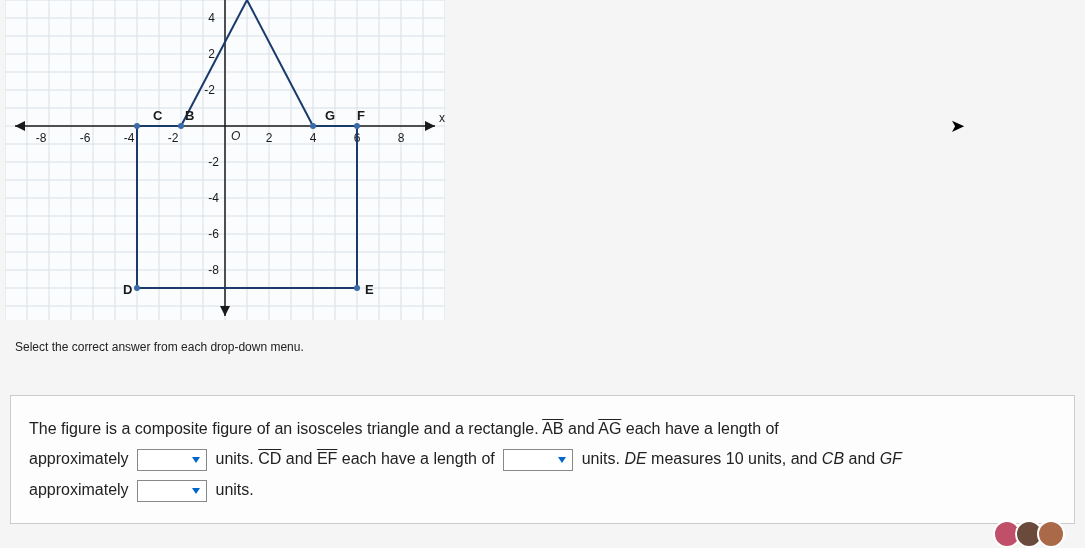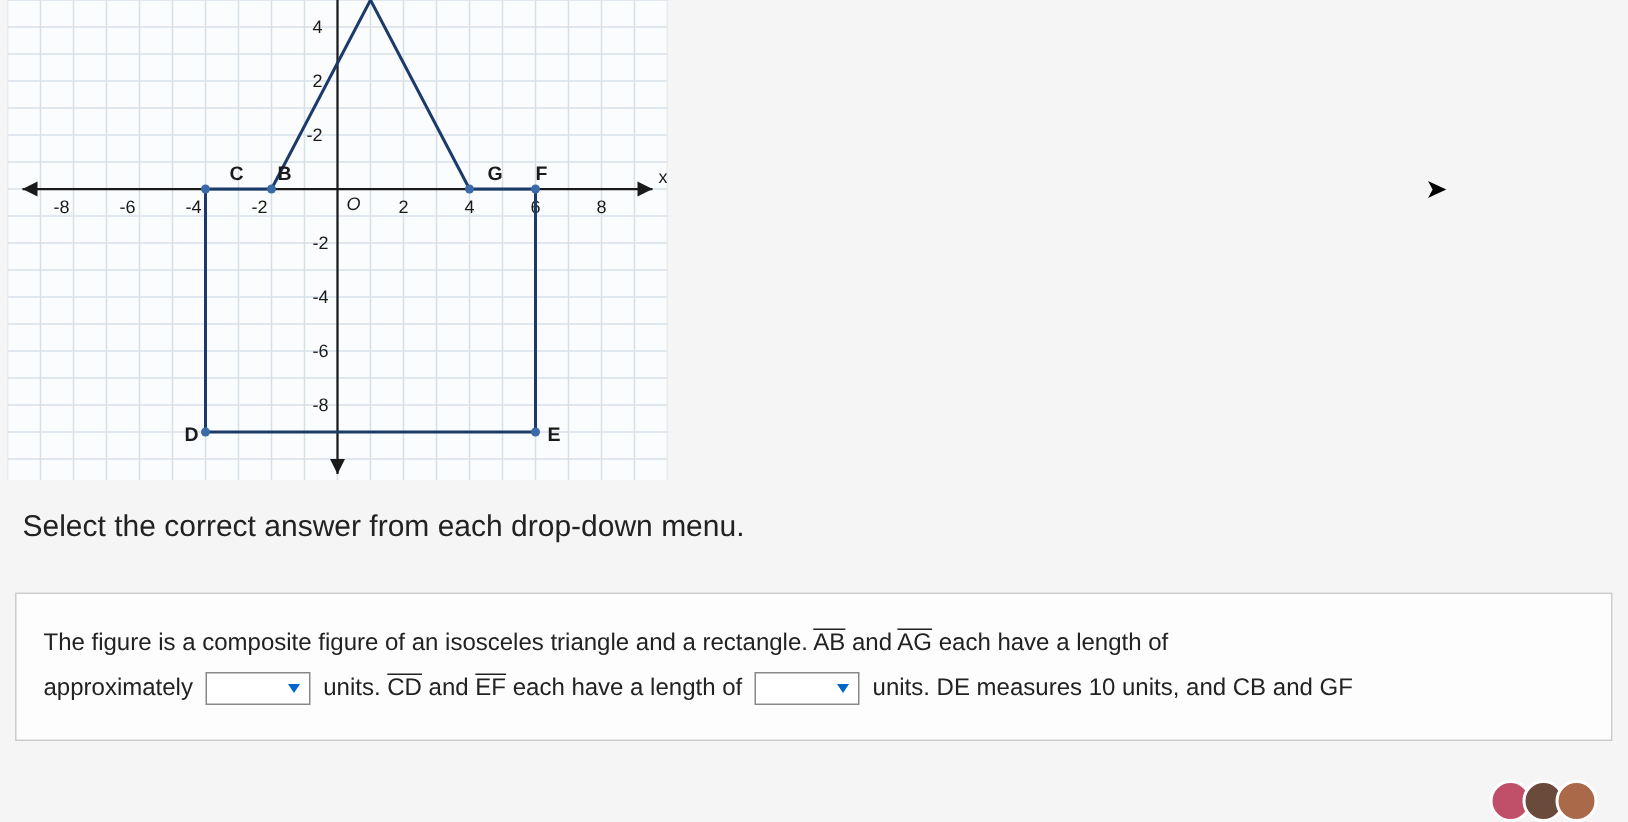--- a/index.html
+++ b/index.html
@@ -24,21 +24,21 @@
     .shape-line { stroke: #1a3a6a; stroke-width: 2; fill: none; }
     .tick-label { font-size: 12px; fill: #1a1a1a; font-family: Arial; }
     .point-label { font-size: 13px; fill: #1a1a1a; font-family: Arial; font-weight: bold; }
     .point-dot { fill: #3a6aa8; }
     .arrow { fill: #1a1a1a; }
 
     .instruction {
       position: absolute;
       left: 15px;
       top: 340px;
-      font-size: 20px;
+      font-size: 12px;
       color: #222;
     }
     .answer-box {
       position: absolute;
       left: 10px;
       top: 395px;
       width: 1065px;
       border: 1px solid #ccc;
       background: #fdfdfd;
       padding: 18px 18px 18px 18px;
@@ -60,21 +60,21 @@
     .dropdown .caret {
       position: absolute;
       right: 6px;
       top: 7px;
       width: 0; height: 0;
       border-left: 4px solid transparent;
       border-right: 4px solid transparent;
       border-top: 6px solid #0066cc;
     }
     .overline { text-decoration: overline; }
-    .ital { }
+    .ital { font-style: italic; }
     .cursor {
       position: absolute;
       left: 950px;
       top: 115px;
       font-size: 18px;
       color: #000;
     }
     .avatars {
       position: absolute;
       bottom: 0; right: 20px;
@@ -178,20 +178,23 @@
 
 <div class="instruction">Select the correct answer from each drop-down menu.</div>
 
 <div class="answer-box">
   <div>
     <span>The figure is a composite figure of an isosceles triangle and a rectangle. </span><span class="overline">AB</span><span> and </span><span class="overline">AG</span><span> each have a length of</span>
   </div>
   <div>
     <span>approximately </span><span class="dropdown"><span class="caret"></span></span><span> units. </span><span class="overline">CD</span><span> and </span><span class="overline">EF</span><span> each have a length of </span><span class="dropdown"><span class="caret"></span></span><span> units. </span><span class="ital">DE</span><span> measures 10 units, and </span><span class="ital">CB</span><span> and </span><span class="ital">GF</span>
   </div>
+  <div>
+    <span>approximately </span><span class="dropdown"><span class="caret"></span></span><span> units.</span>
+  </div>
 </div>
 
 <div class="cursor">➤</div>
 
 <div class="avatars">
   <div class="av av1"></div>
   <div class="av av2"></div>
   <div class="av av3"></div>
 </div>
 

